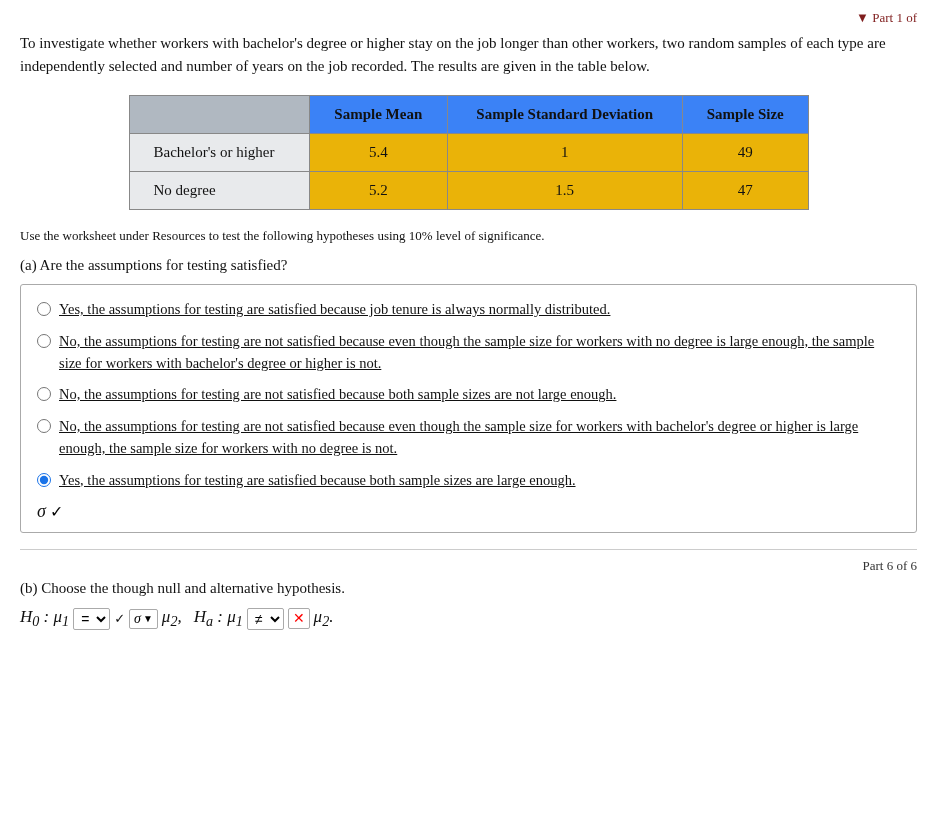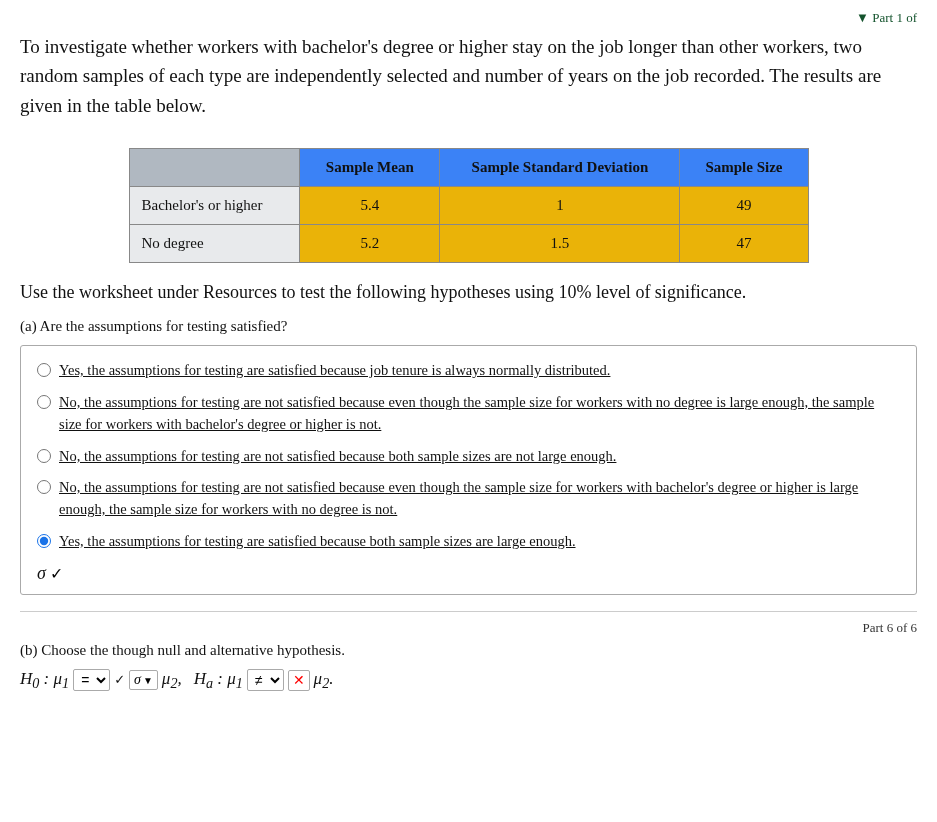--- a/index.html
+++ b/index.html
@@ -9,28 +9,28 @@
       background: #fff;
       color: #111;
       width: 937px;
       min-height: 822px;
       padding: 10px 20px 20px 20px;
     }
 
     .part-label {
       text-align: right;
       font-size: 13px;
-      color: #14532d;
+      color: #7f1d1d;
       margin-bottom: 6px;
     }
 
     .intro-text {
-      font-size: 19px;
+      font-size: 15px;
       line-height: 1.55;
-      margin-bottom: 28px;
+      margin-bottom: 16px;
     }
 
     
     .data-table {
       border-collapse: collapse;
       margin: 0 auto 16px auto;
       width: 680px;
     }
     .data-table th, .data-table td {
       border: 1.5px solid #888;
@@ -40,31 +40,31 @@
     }
     .data-table thead th {
       background: #3b82f6;
       font-weight: bold;
       font-style: normal;
     }
     .data-table tbody td:first-child {
       text-align: left;
       background: #e8eaec;
       font-weight: normal;
-      padding-left: 12px;
+      padding-left: 24px;
     }
     .data-table tbody td {
       background: #eab308;
     }
     .data-table thead tr th:first-child {
       background: #b0b8c1;
     }
 
     .instruction-text {
-      font-size: 18px;
+      font-size: 13px;
       margin-bottom: 12px;
       line-height: 1.5;
     }
 
     .question-label {
       font-size: 15px;
       font-weight: normal;
       margin-bottom: 10px;
     }
 

